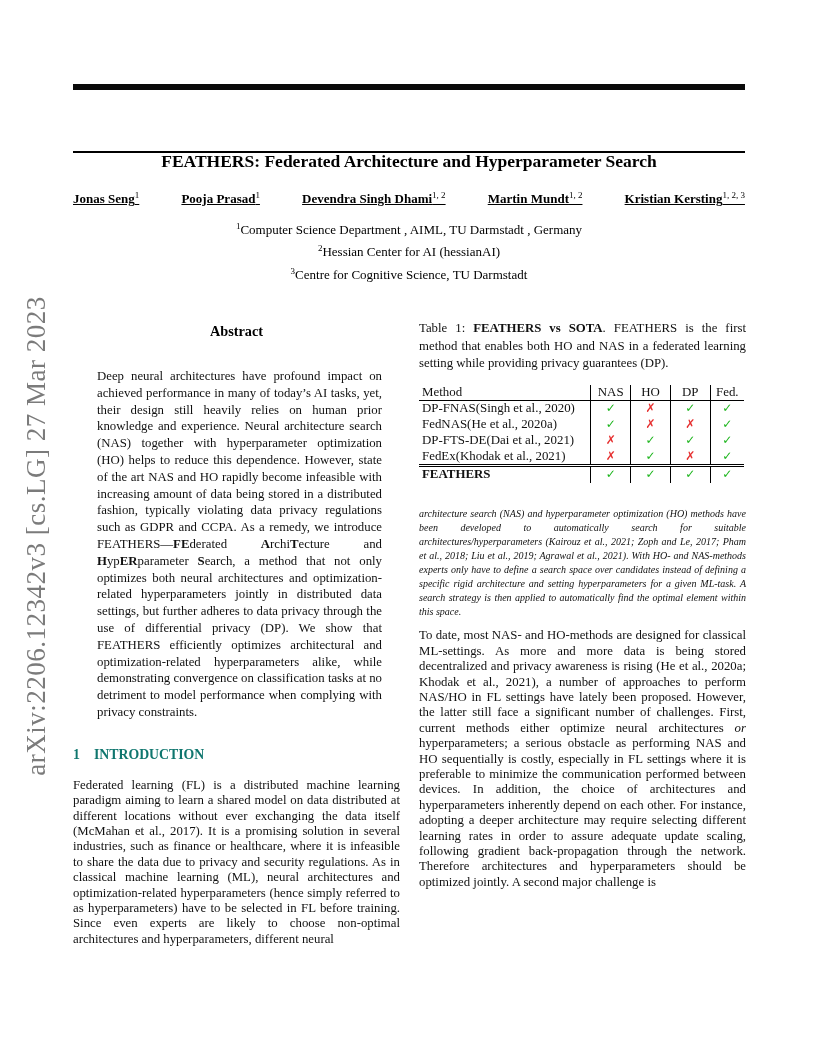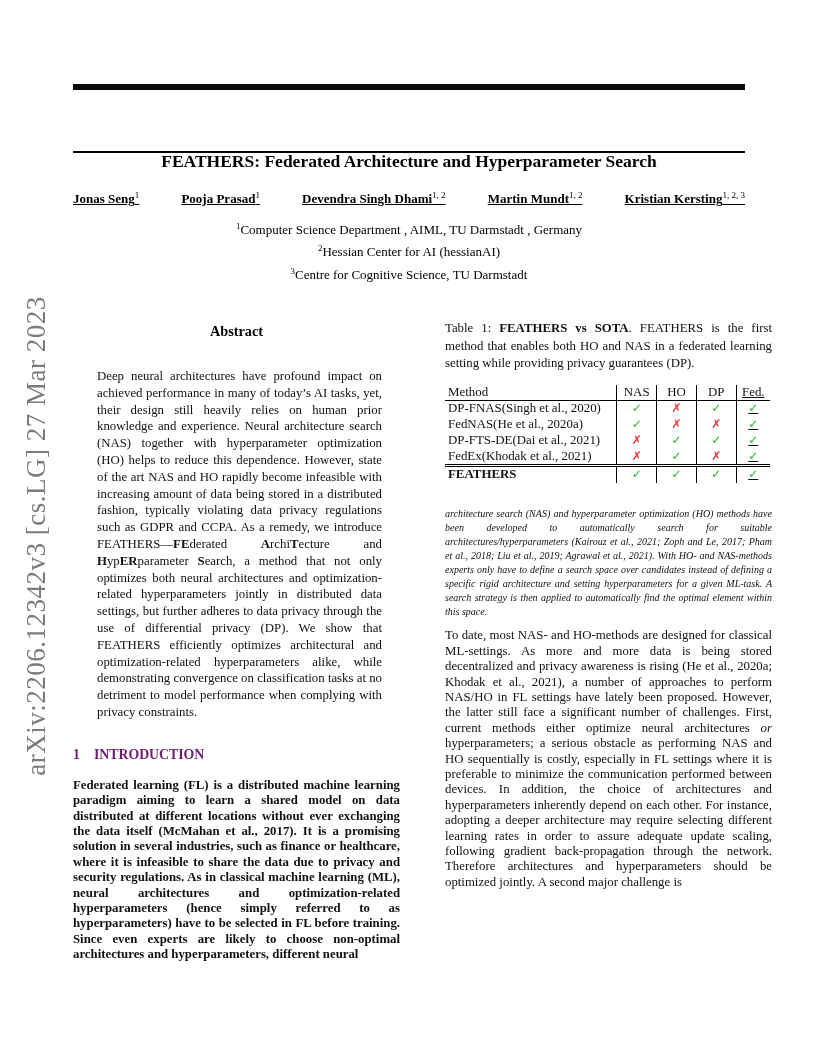--- a/index.html
+++ b/index.html
@@ -34,36 +34,36 @@
     display: flex; justify-content: space-between;
     font-size: 13px; font-weight: bold; color: #000; white-space: nowrap; text-decoration: underline;
   }
   .authors sup { font-weight: normal; font-size: 9px; }
   .affiliations {
     position: absolute; left: 73px; top: 217px; width: 672px;
     text-align: center; font-size: 13px; line-height: 18px; color: #000;
   }
   .affiliations sup { font-size: 9px; }
   .col-left  { position: absolute; left: 73px;  top: 323px; width: 327px; }
-  .col-right { position: absolute; left: 419px; top: 320px; width: 327px; margin-left: 26px; }
+  .col-right { position: absolute; left: 419px; top: 320px; width: 327px; }
   .abstract-heading { text-align: center; font-size: 14.3px; font-weight: bold; margin-bottom: 28px; color: #000; }
   .abstract-body {
     padding: 0 18px 0 24px;
     font-size: 12.8px; line-height: 16.8px; text-align: justify;
   }
-  .section-heading { margin-top: 26px; font-size: 13.8px; font-weight: bold; color: #701a75; }
+  .section-heading { margin-top: 26px; font-size: 13.8px; font-weight: bold; color: #0f766e; }
   .section-heading .sec-num { display: inline-block; margin-right: 14px; }
-  .body-par { margin-top: 15px; font-size: 12.8px; line-height: 15.4px; text-align: justify; font-weight: bold; }
+  .body-par { margin-top: 15px; font-size: 12.8px; line-height: 15.4px; text-align: justify; }
   .caption { font-size: 12.8px; line-height: 17.5px; text-align: justify; }
   table.sota { border-collapse: collapse; margin-top: 12px; width: 325px; font-size: 12.9px; }
   table.sota th, table.sota td { padding: 0 3px; height: 15.8px; line-height: 15.8px; white-space: nowrap; font-weight: normal; }
   table.sota thead th { border-bottom: 1.2px solid #000; }
   th.method-col, td.method-col { text-align: left; width: 172px; }
   th.mark-col, td.mark-col { border-left: 1px solid #000; text-align: center; width: 40px; }
-  th.fed-col, td.fed-col { width: 34px; text-decoration: underline; }
+  th.fed-col, td.fed-col { width: 34px; }
   tr.feathers-row th, tr.feathers-row td { border-top: 3px double #000; }
   tr.feathers-row td.method-col { font-weight: bold; }
   .mark { font-family: "DejaVu Sans", sans-serif; font-weight: bold; font-size: 12px; }
   .rc-par1 { margin-top: 24px; font-size: 10px; line-height: 14px; text-align: justify; font-style: italic; }
   .rc-par2 { margin-top: 9px;  font-size: 12.8px; line-height: 15.4px; text-align: justify; }
 </style>
 </head>
 <body>
 
 <div class="page">

